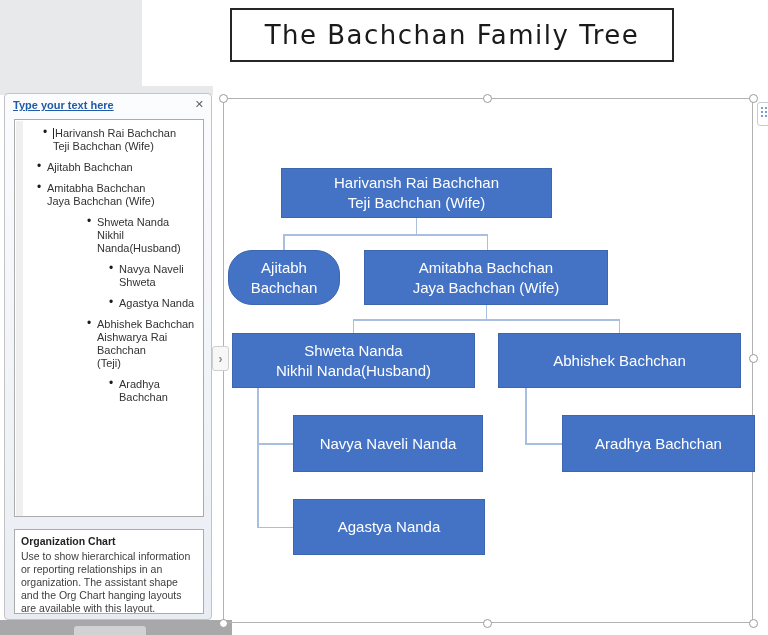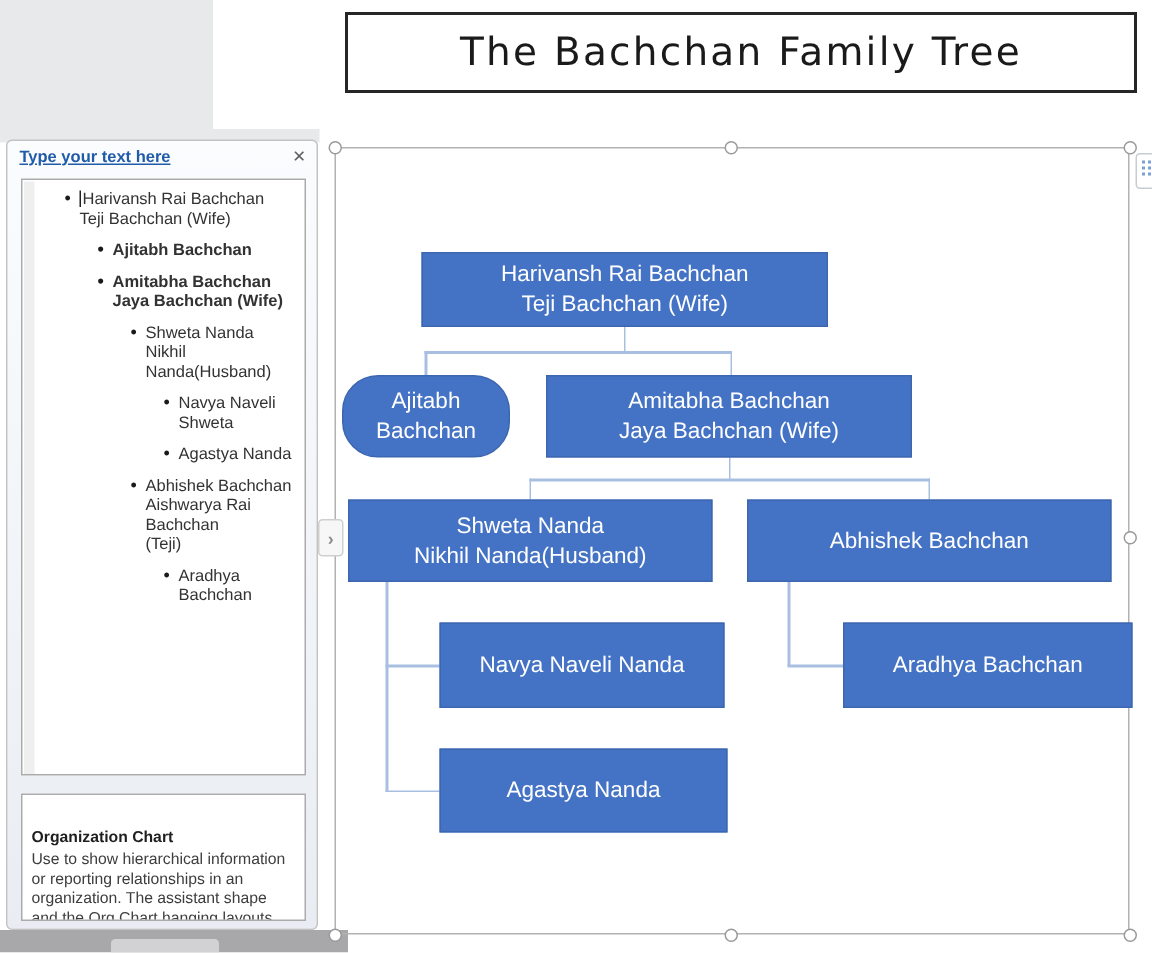--- a/index.html
+++ b/index.html
@@ -9,21 +9,21 @@
     font-family:"Liberation Sans", sans-serif; color:#333;
   }
   
   .bg-topleft  { position:absolute; left:0; top:0; width:142px; height:88px; background:#e8e9ea; }
   .bg-strip    { position:absolute; left:0; top:86px; width:213px; height:9px; background:#e8e9ea; }
   .bg-bottom   { position:absolute; left:0; top:620px; width:232px; height:15px; background:#a8a8aa; }
   .bg-bottomtab{ position:absolute; left:74px; top:626px; width:72px; height:9px; background:#d2d2d4; border-radius:3px 3px 0 0; }
 
   
   .title-box {
-    position:absolute; left:230px; top:8px; width:528px; height:54px;
+    position:absolute; left:230px; top:8px; width:444px; height:54px;
     background:#fff; border:2px solid #262626;
     display:flex; align-items:center; justify-content:center;
     font-family:"DejaVu Sans", sans-serif; font-size:26px; letter-spacing:1.5px; color:#1a1a1a;
   }
 
   
   .frame { position:absolute; left:223px; top:98px; width:530px; height:525px; border:1px solid #b2b2b2; }
   .handle {
     position:absolute; width:9px; height:9px; border-radius:50%;
     background:#fff; border:1.5px solid #9a9a9a;
@@ -74,26 +74,26 @@
     position:absolute; right:7px; top:4px; font-size:11px; color:#5f5f5f; cursor:pointer;
   }
   .pane-list {
     position:absolute; left:9px; top:25px; width:190px; height:398px;
     background:#fff; border:1px solid #ababab; overflow:hidden; padding-top:7px;
     cursor:text;
   }
   .pane-list .gutter{ position:absolute; left:1px; top:1px; width:7px; height:396px; background:#efefef; }
   .ti { position:relative; font-size:11px; line-height:13px; color:#323232; margin-bottom:8px; padding-right:4px; }
   .ti::before { content:"•"; position:absolute; left:-10px; top:-1px; font-size:12px; color:#1a1a1a; }
-  .lv1{ margin-left:38px; } .lv2{ margin-left:60px;font-weight:bold; } .lv3{ margin-left:82px; } .lv4{ margin-left:104px; }
+  .lv1{ margin-left:38px; } .lv2{ margin-left:32px; } .lv3{ margin-left:82px; } .lv4{ margin-left:104px; }
   .cursor{ display:inline-block; width:1px; height:11px; background:#222; vertical-align:-2px; margin-right:1px; }
 
   .pane-info {
     position:absolute; left:9px; top:435px; width:190px; height:85px;
-    background:#fff; border:1px solid #ababab; padding:22px 6px; overflow:hidden;
+    background:#fff; border:1px solid #ababab; padding:5px 6px; overflow:hidden;
   }
   .pane-info h4 { font-size:10.5px; color:#1f1f1f; margin-bottom:3px; }
   .pane-info p  { font-size:10.5px; line-height:13px; color:#3d3d3d; }
 </style>
 </head>
 <body>
 
 <div class="bg-topleft"></div>
 <div class="bg-strip"></div>
 <div class="bg-bottom"></div>

